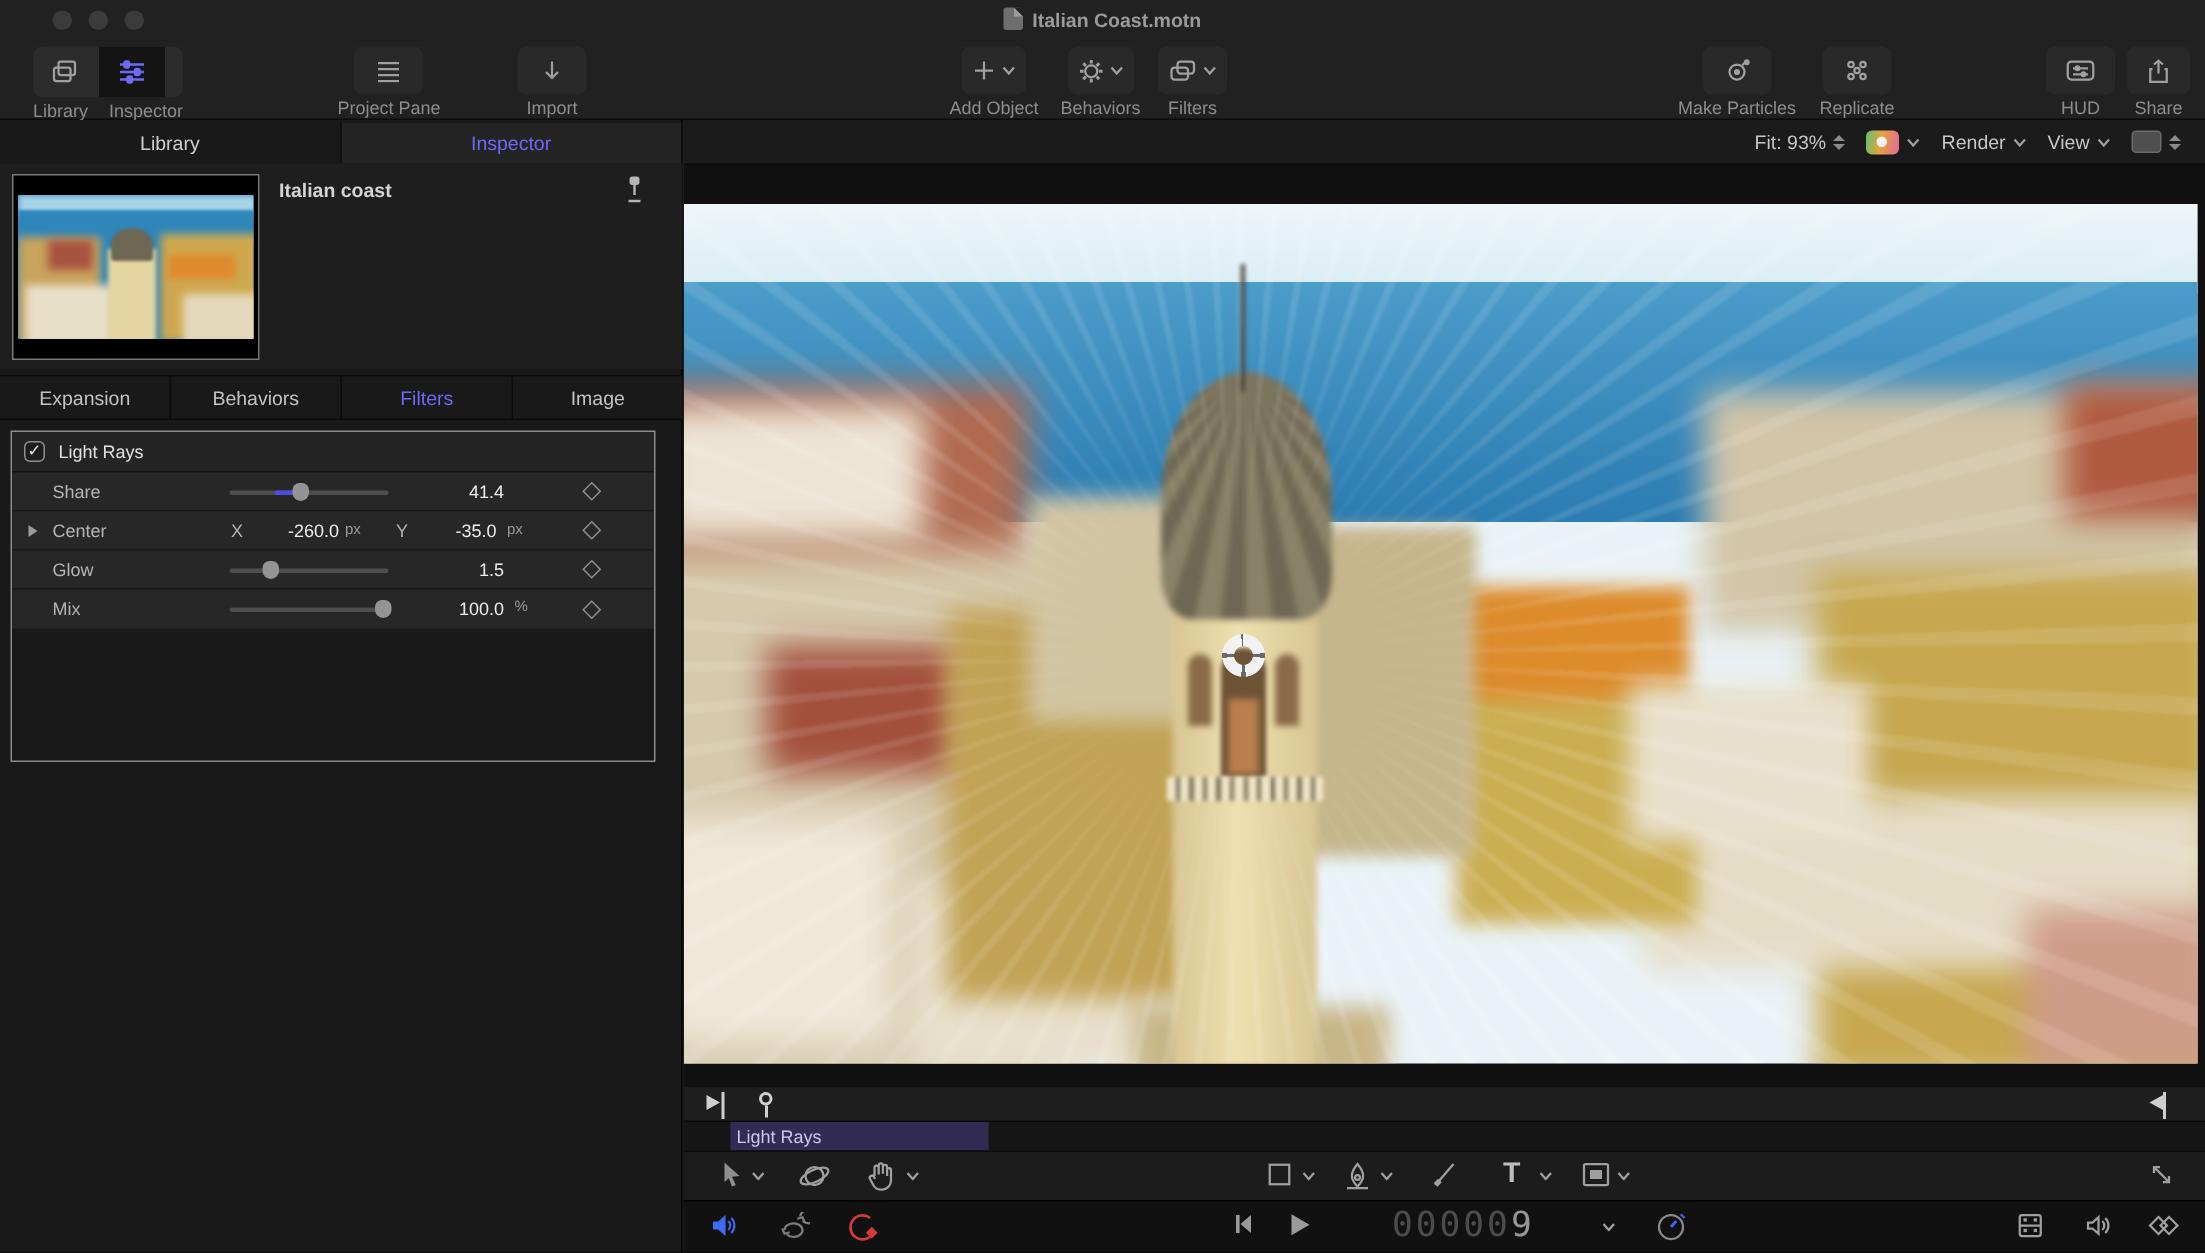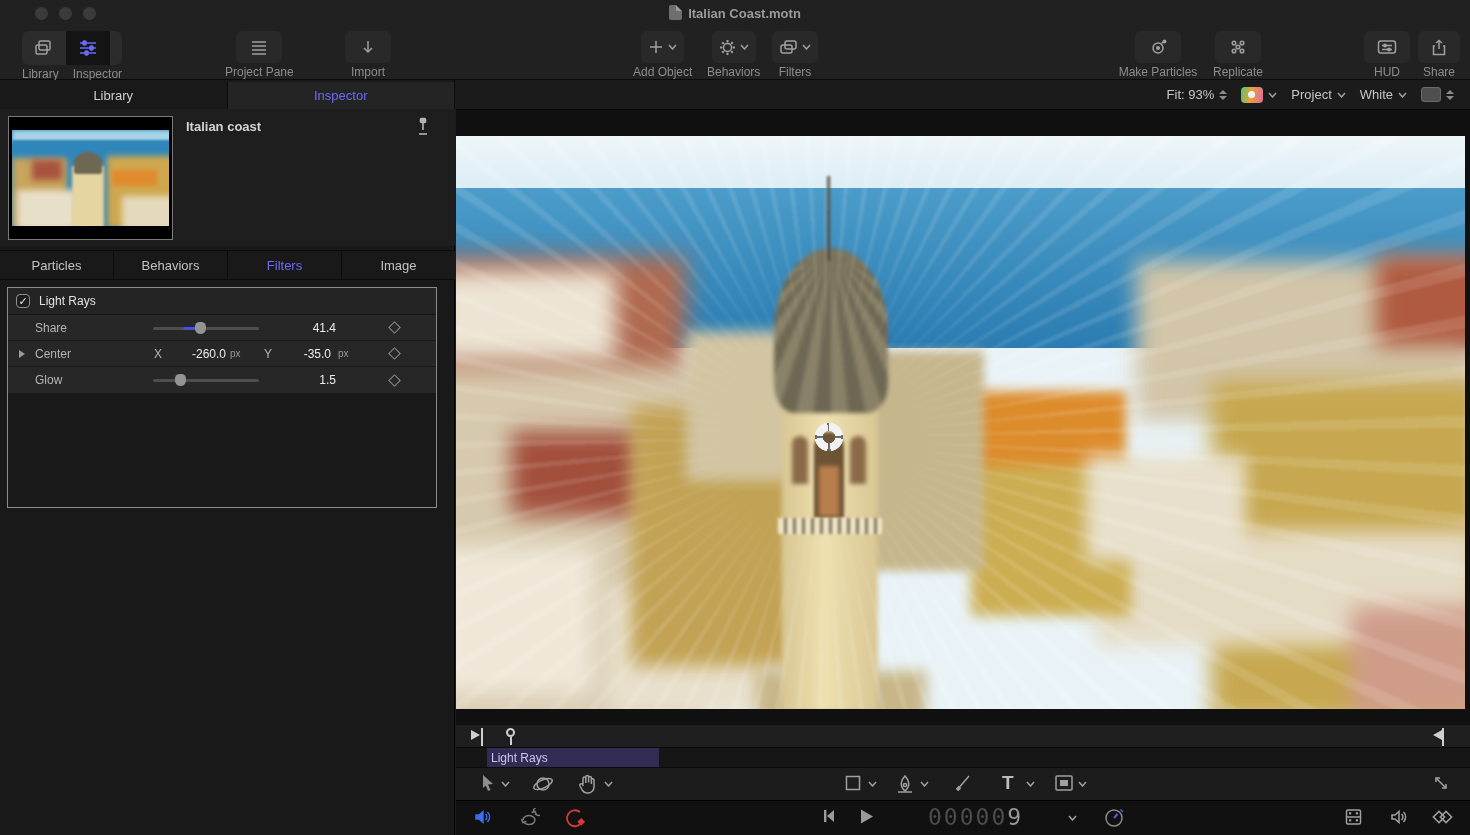--- a/index.html
+++ b/index.html
@@ -282,21 +282,21 @@
       </div>
       <div class="obj-name">Italian coast</div>
       <svg class="pin" width="12" height="20" viewBox="0 0 12 20" stroke="#b5b5b5" stroke-width="1.6" fill="none">
           <line x1="6" y1="2" x2="6" y2="13"></line>
           <rect x="3.5" y="1.5" width="5" height="4" rx="1" fill="#b5b5b5"></rect>
           <line x1="2" y1="17" x2="10" y2="17"></line>
         </svg>
     </div>
 
     <div class="insp-tabs">
-      <div class="insp-tab">Particles</div>
+      <div class="insp-tab">Expansion</div>
       <div class="insp-tab">Behaviors</div>
       <div class="insp-tab active">Filters</div>
       <div class="insp-tab">Image</div>
     </div>
 
     <div class="filter-box">
       <div class="f-header">
         <div class="checkbox">✓</div>
         <div class="f-title">Light Rays</div>
       </div>
@@ -327,46 +327,55 @@
         <div class="f-label">Glow</div>
         <div class="slider">
           <div class="s-thumb" style="left:22px"></div>
         </div>
         <div class="f-value">1.5</div>
         <div class="kf-diamond"></div>
       </div>
 
 
 
+      <div class="f-row">
+        <div class="f-label">Mix</div>
+        <div class="slider">
+          <div class="s-thumb" style="left:97px"></div>
+        </div>
+        <div class="f-value">100.0</div>
+        <div class="f-unit" style="left:335px;top:6px">%</div>
+        <div class="kf-diamond"></div>
+      </div>
 
     </div>
   </div>
 
   <div class="view-bar">
     <div class="vb-item">
       <span>Fit: 93%</span>
       <span class="stepper">
           <i class="up"></i>
           <i class="down"></i>
         </span>
     </div>
     <div class="vb-item">
       <span class="swatch"></span>
       <svg class="ic chev" viewBox="0 0 9 6">
           <polyline points="1,1 4.5,5 8,1"></polyline>
         </svg>
     </div>
     <div class="vb-item">
-      <span>Project</span>
+      <span>Render</span>
       <svg class="ic chev" viewBox="0 0 9 6">
           <polyline points="1,1 4.5,5 8,1"></polyline>
         </svg>
     </div>
     <div class="vb-item">
-      <span>White</span>
+      <span>View</span>
       <svg class="ic chev" viewBox="0 0 9 6">
           <polyline points="1,1 4.5,5 8,1"></polyline>
         </svg>
     </div>
     <div class="vb-item">
       <span class="gray-swatch"></span>
       <span class="stepper">
           <i class="up"></i>
           <i class="down"></i>
         </span>

